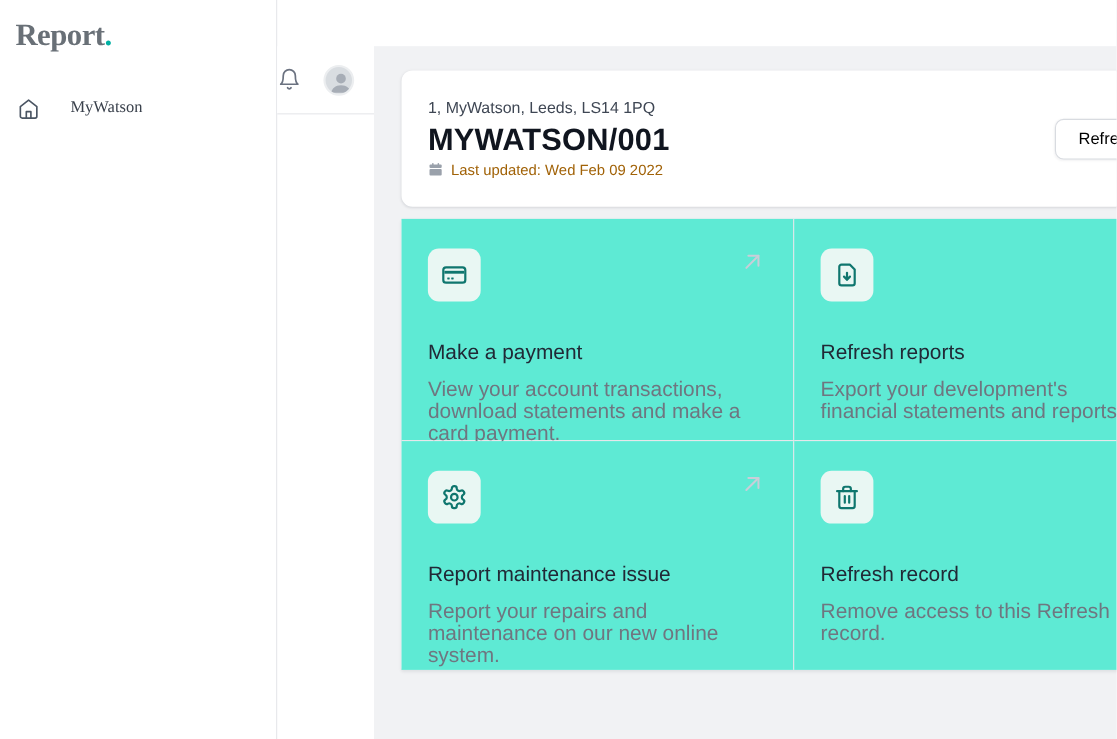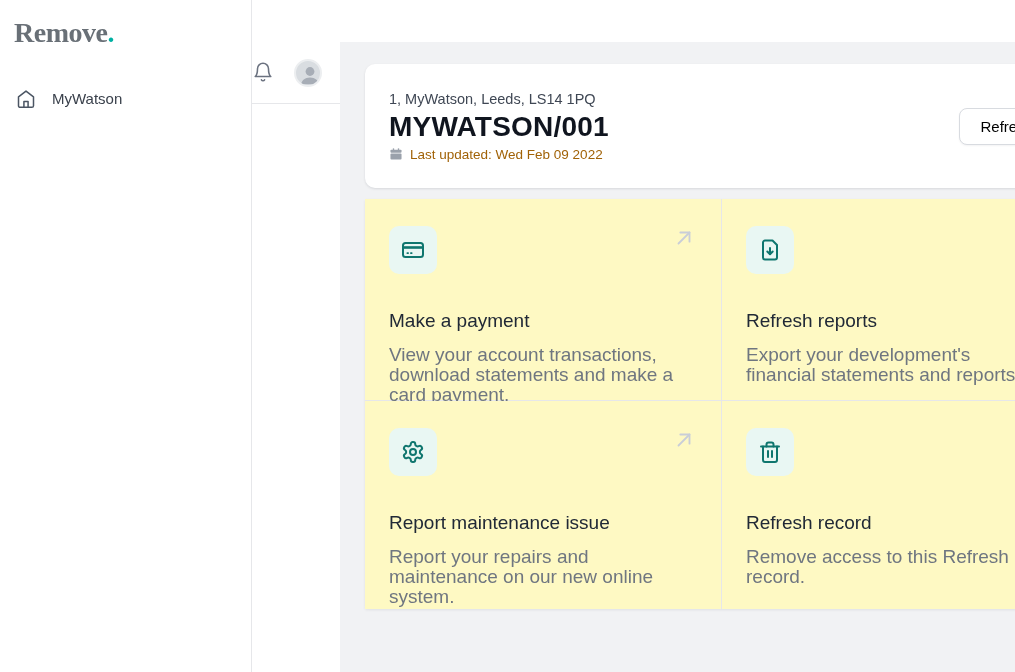--- a/index.html
+++ b/index.html
@@ -26,23 +26,24 @@
     letter-spacing: -0.5px;
     color: #697077;
     padding: 0 14px;
     line-height: 1.1;
   }
   .logo .dot { color: #00b0a3; }
   .nav { margin-top: 32px; }
   .nav-item {
     display: flex;
     align-items: center;
-    gap: 16px;
+    gap: 28px;
     padding: 8px 16px;
     cursor: pointer;
+    font-family: Liberation Serif, serif;
   }
   .nav-item svg { width: 20px; height: 20px; stroke: #4b5563; }
   .nav-item span { font-size: 15px; color: #3a414c; }
 
   
   .right-col { flex: 1; display: flex; flex-direction: row; margin-top: 42px; }
 
   .topbar {
     height: 62px;
     min-height: 62px;
@@ -108,21 +109,21 @@
   .action-grid {
     margin-top: 11px;
     background: #ffffff;
     box-shadow: 0 1px 3px rgba(16,24,40,.08);
     border-radius: 2px;
     display: grid;
     grid-template-columns: 357px 356px;
     grid-template-rows: 202px 208px;
   }
   .action-card {
-    background: #fef9c3;
+    background: #5eead4;
     padding: 27px 40px 0 24px;
     position: relative;
     cursor: pointer;
   }
   .action-card.br { border-right: 1px solid #e6e7ea; }
   .action-card.bb { border-bottom: 1px solid #e6e7ea; }
   .icon-tile {
     width: 48px; height: 48px;
     border-radius: 10px;
     background: #e9f7f3;
@@ -146,21 +147,21 @@
     font-size: 19px;
     line-height: 20px;
     color: #6f7680;
     max-width: 300px;
   }
 </style>
 </head>
 <body>
 
 <aside class="sidebar">
-  <div class="logo"><span>Remove</span><span class="dot">.</span></div>
+  <div class="logo"><span>Report</span><span class="dot">.</span></div>
   <nav class="nav">
     <div class="nav-item">
       <svg viewBox="0 0 24 24" fill="none" stroke-width="1.8" stroke-linecap="round" stroke-linejoin="round">
         <path d="M3 9.5l9-7 9 7V20a2 2 0 0 1-2 2H5a2 2 0 0 1-2-2z"></path>
         <path d="M9.5 22v-7h5v7"></path>
       </svg>
       <span>MyWatson</span>
     </div>
   </nav>
 </aside>

